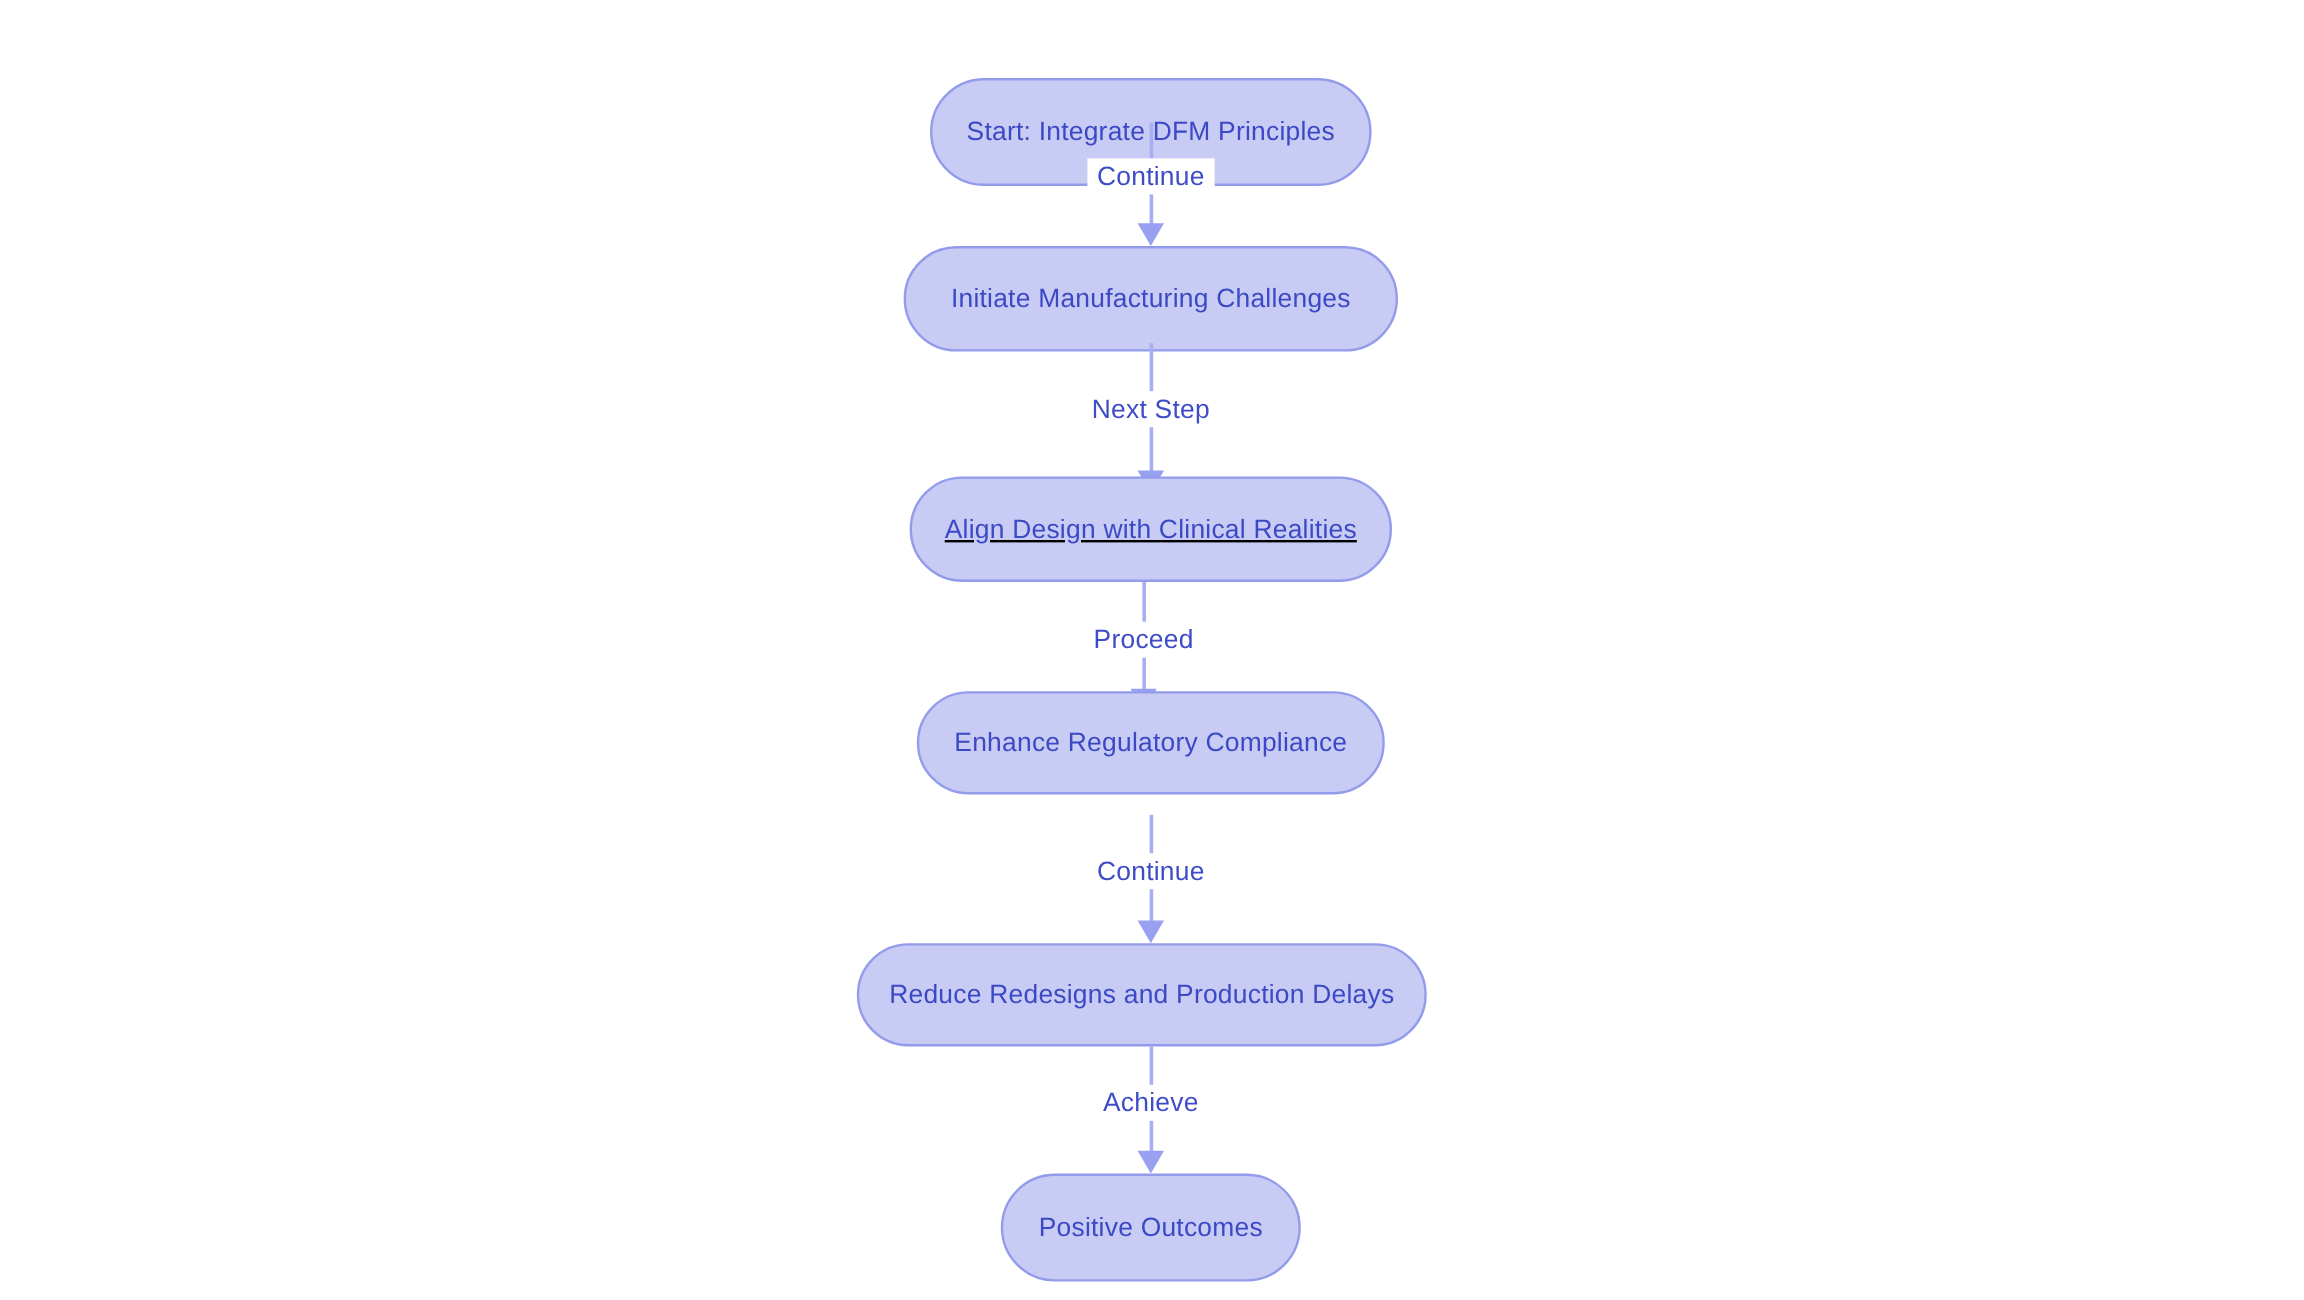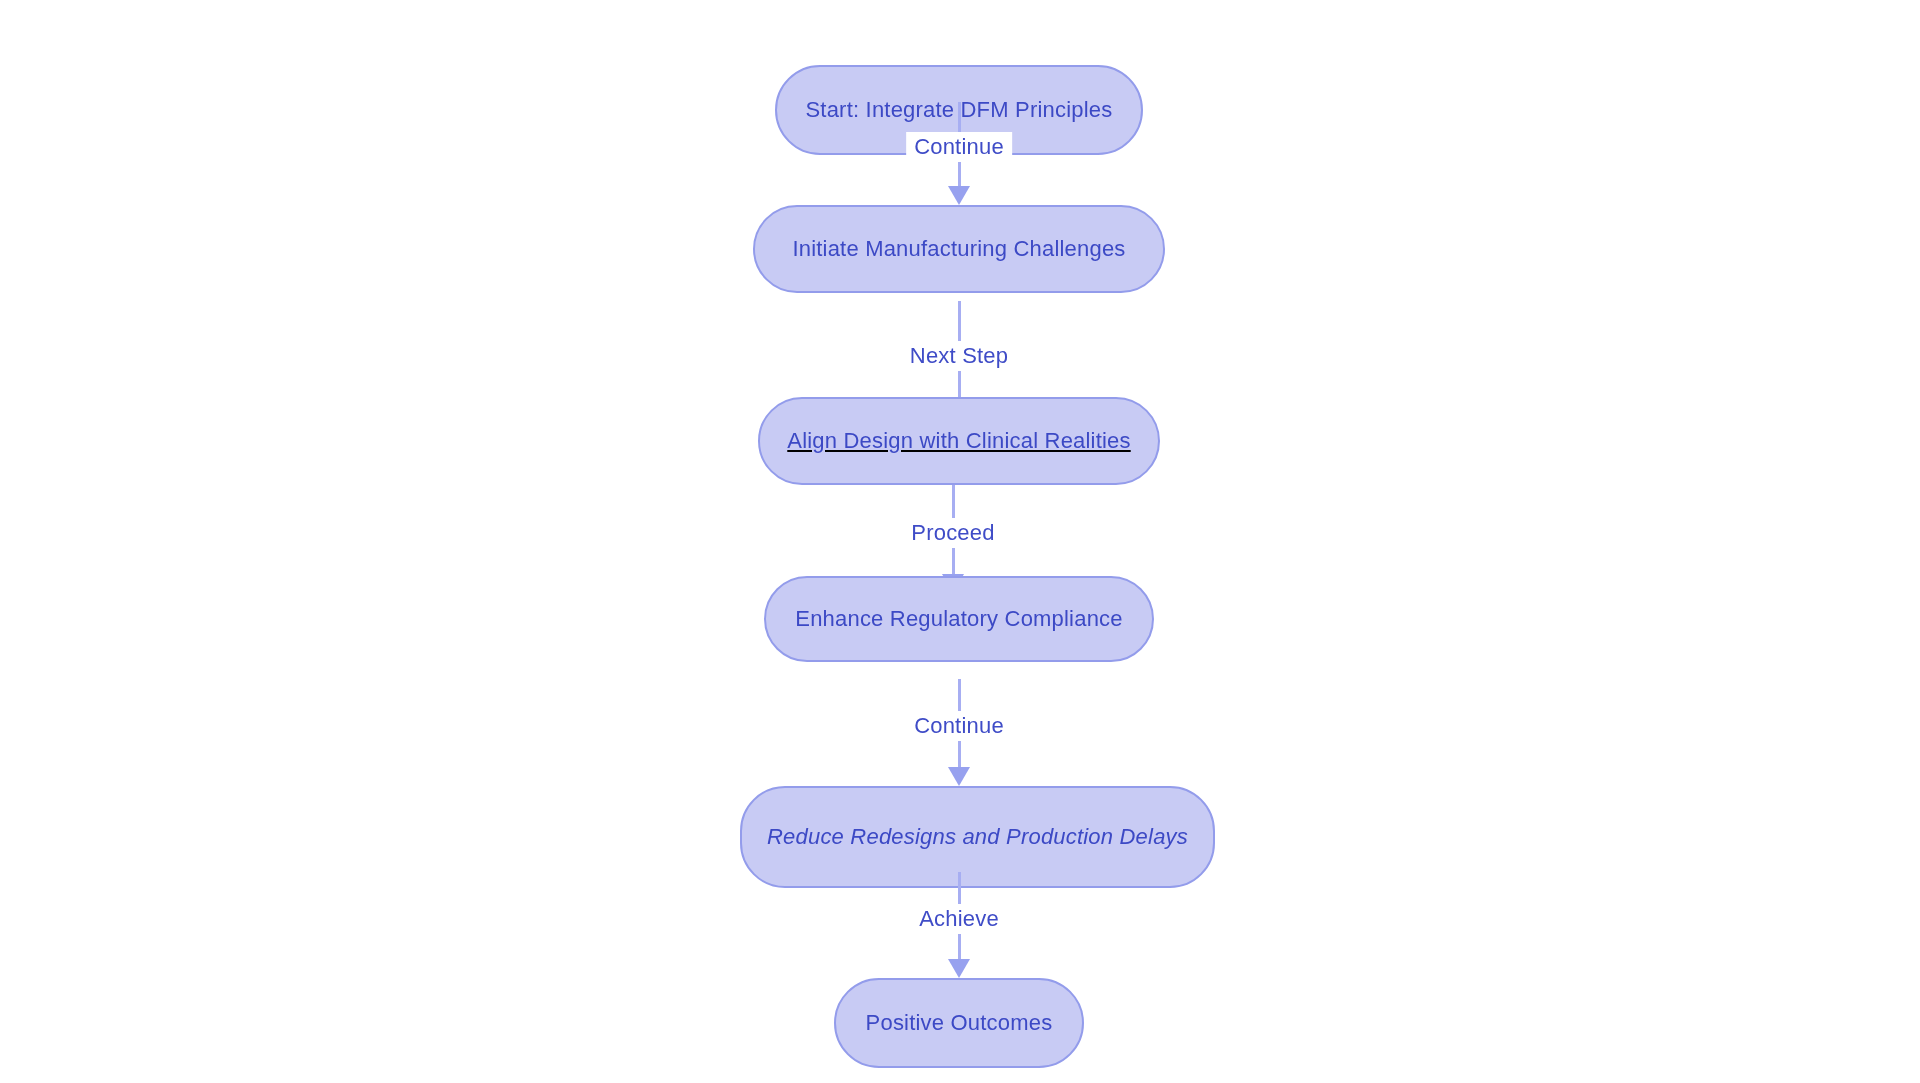--- a/index.html
+++ b/index.html
@@ -88,21 +88,21 @@
   <div class="edge" style="left:859px; top:102px; height:103px;">
     <div class="edge-line"></div>
     <div class="edge-arrowhead"></div>
     <span class="edge-label">Continue</span>
   </div>
 
   <div class="node" style="left:753px; top:205px; width:412px; height:88px;">
     <span class="node-label">Initiate Manufacturing Challenges</span>
   </div>
 
-  <div class="edge" style="left:859px; top:301px; height:125px;">
+  <div class="edge" style="left:859px; top:286px; height:125px;">
     <div class="edge-line"></div>
     <div class="edge-arrowhead"></div>
     <span class="edge-label">Next Step</span>
   </div>
 
   <div class="node" style="left:758px; top:397px; width:402px; height:88px;text-decoration:underline;">
     <span class="node-label">Align Design with Clinical Realities</span>
   </div>
 
   <div class="edge" style="left:853px; top:485px; height:108px;">
@@ -114,21 +114,21 @@
   <div class="node" style="left:764px; top:576px; width:390px; height:86px;">
     <span class="node-label">Enhance Regulatory Compliance</span>
   </div>
 
   <div class="edge" style="left:859px; top:679px; height:107px;">
     <div class="edge-line"></div>
     <div class="edge-arrowhead"></div>
     <span class="edge-label">Continue</span>
   </div>
 
-  <div class="node" style="left:740px; top:786px; width:475px; height:102px;font-style:italic;">
+  <div class="node" style="left:714px; top:786px; width:475px; height:86px;">
     <span class="node-label">Reduce Redesigns and Production Delays</span>
   </div>
 
   <div class="edge" style="left:859px; top:872px; height:106px;text-align:center;">
     <div class="edge-line"></div>
     <div class="edge-arrowhead"></div>
     <span class="edge-label">Achieve</span>
   </div>
 
   <div class="node" style="left:834px; top:978px; width:250px; height:90px;">

